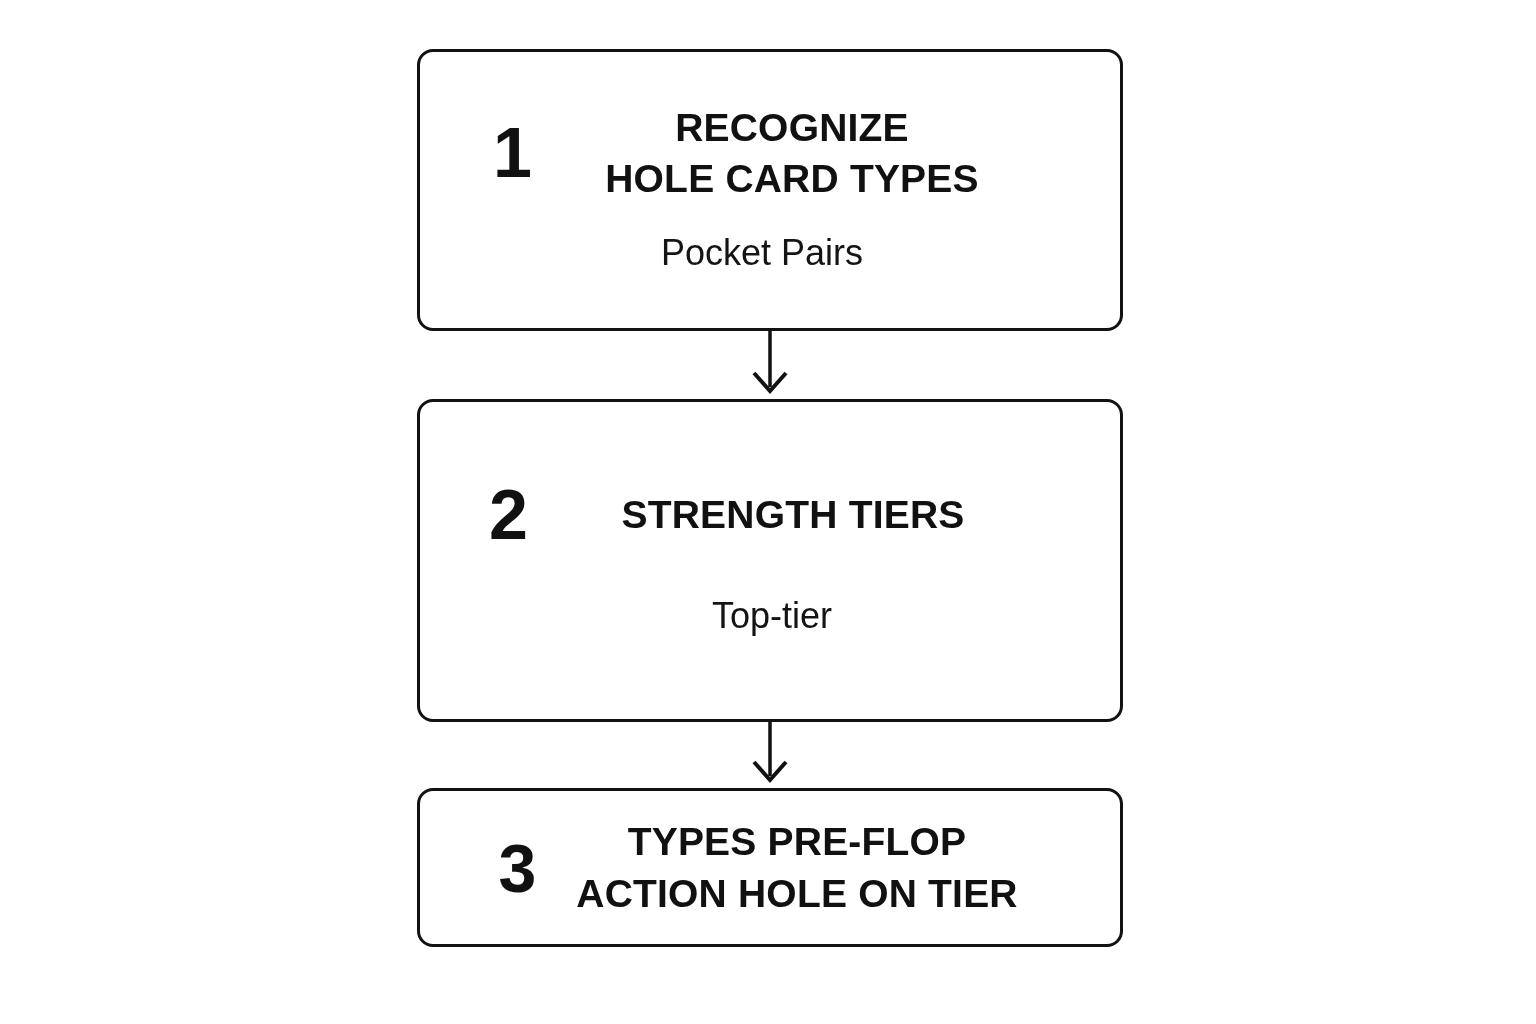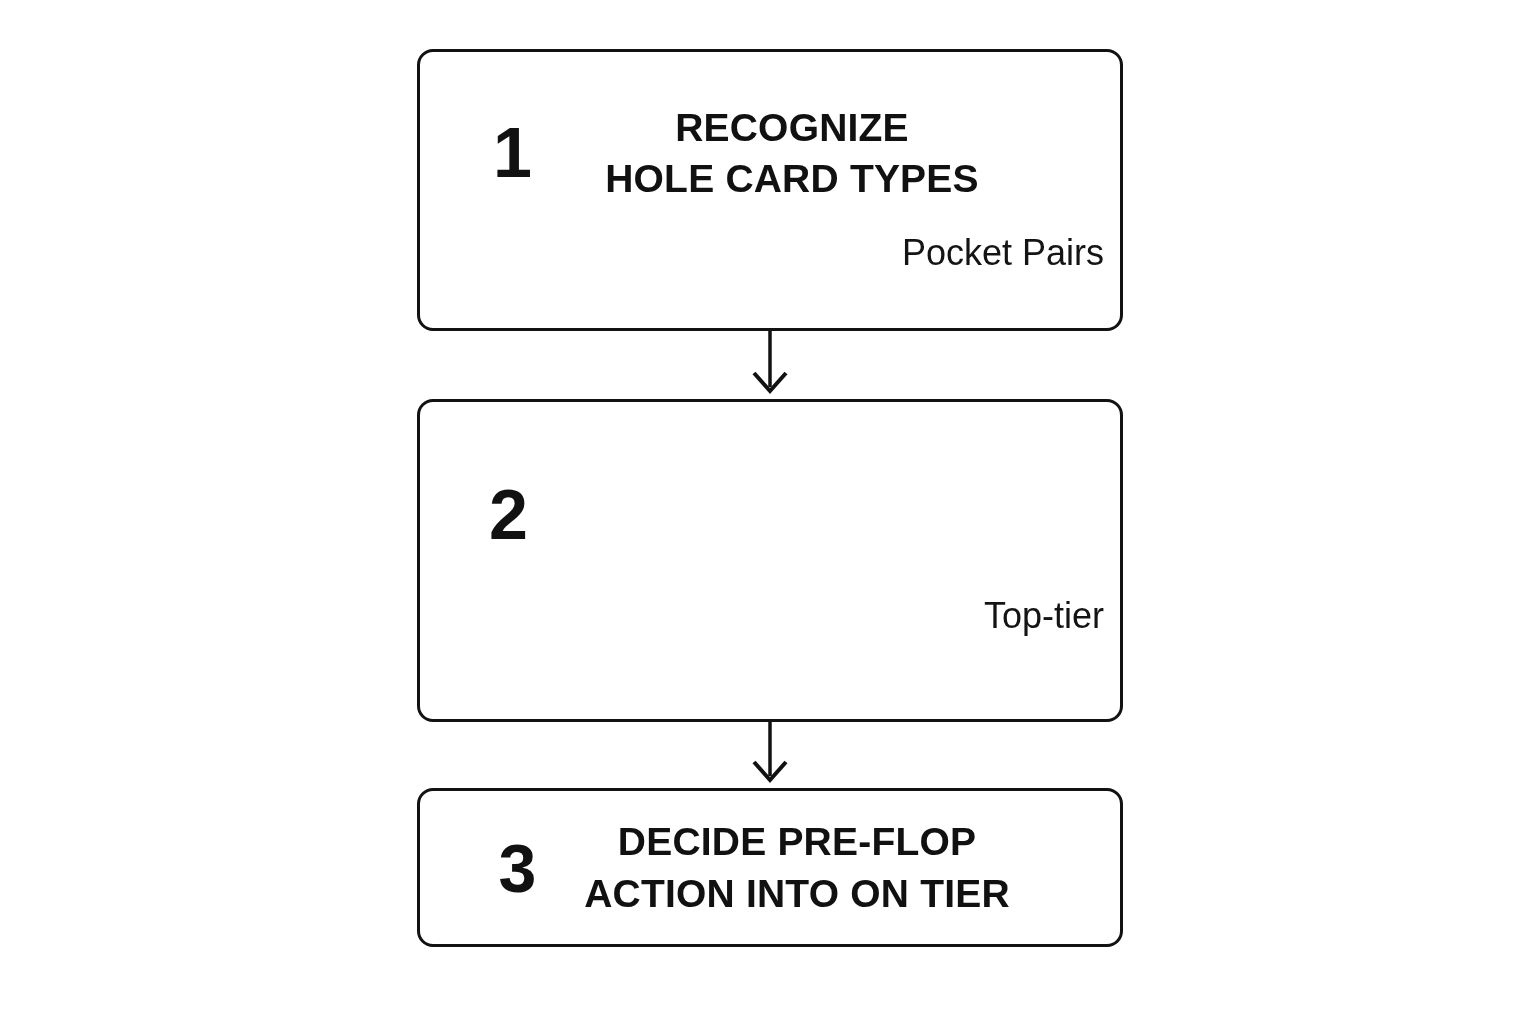--- a/index.html
+++ b/index.html
@@ -67,21 +67,21 @@
     line-height: 1.32;
     letter-spacing: 0.2px;
     color: #111111;
     text-align: center;
     padding-right: 96px;
   }
   .step-title .title-line { display: block; white-space: nowrap; }
 
   .step-body {
     width: 100%;
-    text-align: right;
+    text-align: center;
     font-weight: 400;
     font-size: 36px;
     line-height: 1.42;
     color: #141414;
     padding-right: 16px;
     box-sizing: border-box;
   }
   #step-box-1 .step-body { margin-top: 22px; }
   #step-box-2 .step-body { margin-top: 40px; padding-left: 20px; }
   .step-body .body-line { display: block; white-space: nowrap; }
@@ -122,35 +122,36 @@
 
   <svg class="connector" id="connector-1" viewBox="0 0 1536 68" width="1536" height="68">
     <line x1="770" y1="0" x2="770" y2="56" stroke="#121212" stroke-width="3.5"></line>
     <polyline points="754,42 770,60 786,42" fill="none" stroke="#121212" stroke-width="4" stroke-linecap="butt" stroke-linejoin="miter"></polyline>
   </svg>
 
   <div class="step-box" id="step-box-2">
     <div class="step-head">
       <div class="step-number">2</div>
       <div class="step-title">
+        <span class="title-line">STRENGTH TIERS</span>
       </div>
     </div>
     <div class="step-body">
       <span class="body-line">Top-tier</span>
     </div>
   </div>
 
   <svg class="connector" id="connector-2" viewBox="0 0 1536 66" width="1536" height="66">
     <line x1="770" y1="0" x2="770" y2="54" stroke="#121212" stroke-width="3.5"></line>
     <polyline points="754,40 770,58 786,40" fill="none" stroke="#121212" stroke-width="4" stroke-linecap="butt" stroke-linejoin="miter"></polyline>
   </svg>
 
   <div class="step-box" id="step-box-3">
     <div class="step-head">
       <div class="step-number">3</div>
       <div class="step-title">
-        <span class="title-line">DECIDE PRE-FLOP</span>
-        <span class="title-line">ACTION INTO ON TIER</span>
+        <span class="title-line">TYPES PRE-FLOP</span>
+        <span class="title-line">ACTION HOLE ON TIER</span>
       </div>
     </div>
   </div>
 
 </div>
 
 </body></html>

